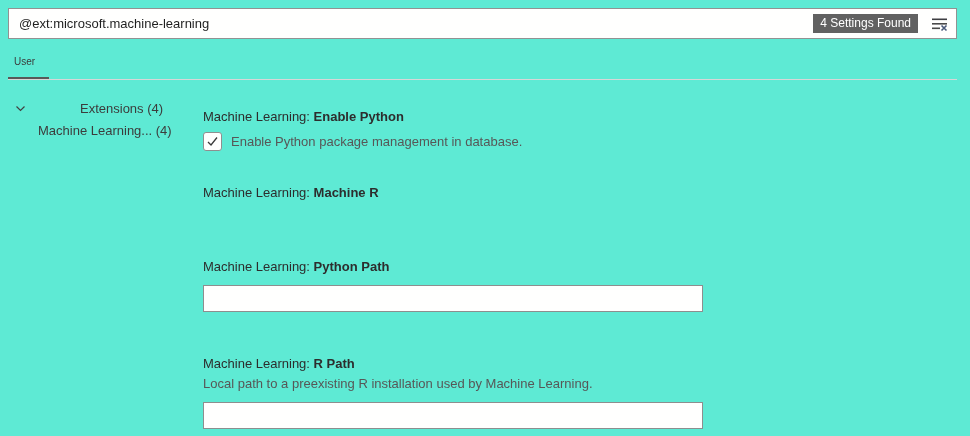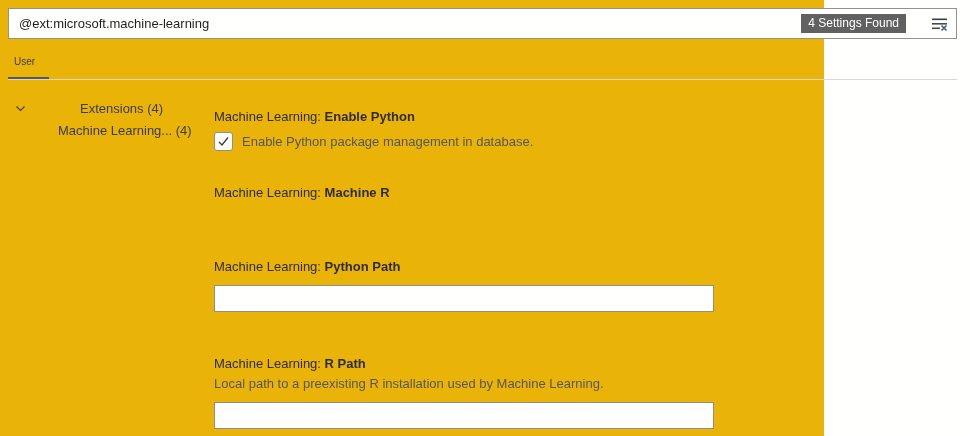--- a/index.html
+++ b/index.html
@@ -3,36 +3,36 @@
 <meta charset="utf-8">
 <style>
   * { margin: 0; padding: 0; box-sizing: border-box; }
   html, body { width: 970px; height: 436px; }
   body {
     font-family: "Liberation Sans", sans-serif;
     background: #fffffe;
     font-size: 13px;
     overflow: hidden;
   }
-  .page { position: relative; width: 824px; height: 436px; background: #eab308; }
+  .page { position: relative; width: 970px; height: 436px; background: #5eead4; }
 
   
   .searchbar {
     position: absolute; left: 8px; top: 8px; width: 949px; height: 31px;
     border: 1px solid #929292; background: #fffffe;
     display: flex; align-items: center;
   }
   .search-input {
     flex: 1; height: 100%; border: none; outline: none; background: transparent;
     font-family: "Liberation Sans", sans-serif; font-size: 13px; color: #1f1f1f;
     padding: 0 8px 0 10px;
   }
   .count-badge {
     flex: none; background: #616161; color: #ffffff; font-size: 12px;
-    line-height: 19px; height: 19px; padding: 0 7px; margin-right: 21px;
+    line-height: 19px; height: 19px; padding: 0 7px; margin-right: 9px;
     white-space: nowrap;
   }
   .filter-btn {
     flex: none; width: 26px; height: 26px; margin-right: 3px;
     border: none; background: transparent; display: flex;
     align-items: center; justify-content: center; cursor: pointer; padding: 0;
   }
 
   
   .tab-user {
@@ -45,25 +45,25 @@
   }
   .header-divider {
     position: absolute; left: 8px; top: 79px; width: 949px; height: 1px;
     background: #d7d7d7;
   }
 
   
   .toc-row { position: absolute; color: #3c3c3c; cursor: pointer; white-space: nowrap; }
   .toc-row-extensions { left: 12px; top: 100px; display: flex; align-items: center; gap: 48px; }
   .toc-chevron { display: inline-flex; width: 16px; height: 16px; margin-right: 4px; align-items: center; justify-content: center; }
-  .toc-row-ml { left: 38px; top: 123px; margin-left: 20px; }
+  .toc-row-ml { left: 38px; top: 123px; }
 
   
   .settings { position: absolute; left: 203px; top: 0; width: 502px; }
-  .setting { position: absolute; left: 11px; width: 502px; }
+  .setting { position: absolute; left: 0; width: 502px; }
   .setting-title { color: #2d2d2d; line-height: 18px; white-space: nowrap; }
   .setting-title .cat { font-weight: 400; }
   .setting-title .name { font-weight: 700; }
   .setting-enable-python { top: 108px; }
   .setting-enable-r { top: 184px; }
   .setting-python-path { top: 258px; }
   .setting-r-path { top: 355px; }
 
   .check-row { display: flex; align-items: center; margin-top: 6px; text-align: center; }
   .checkbox {

